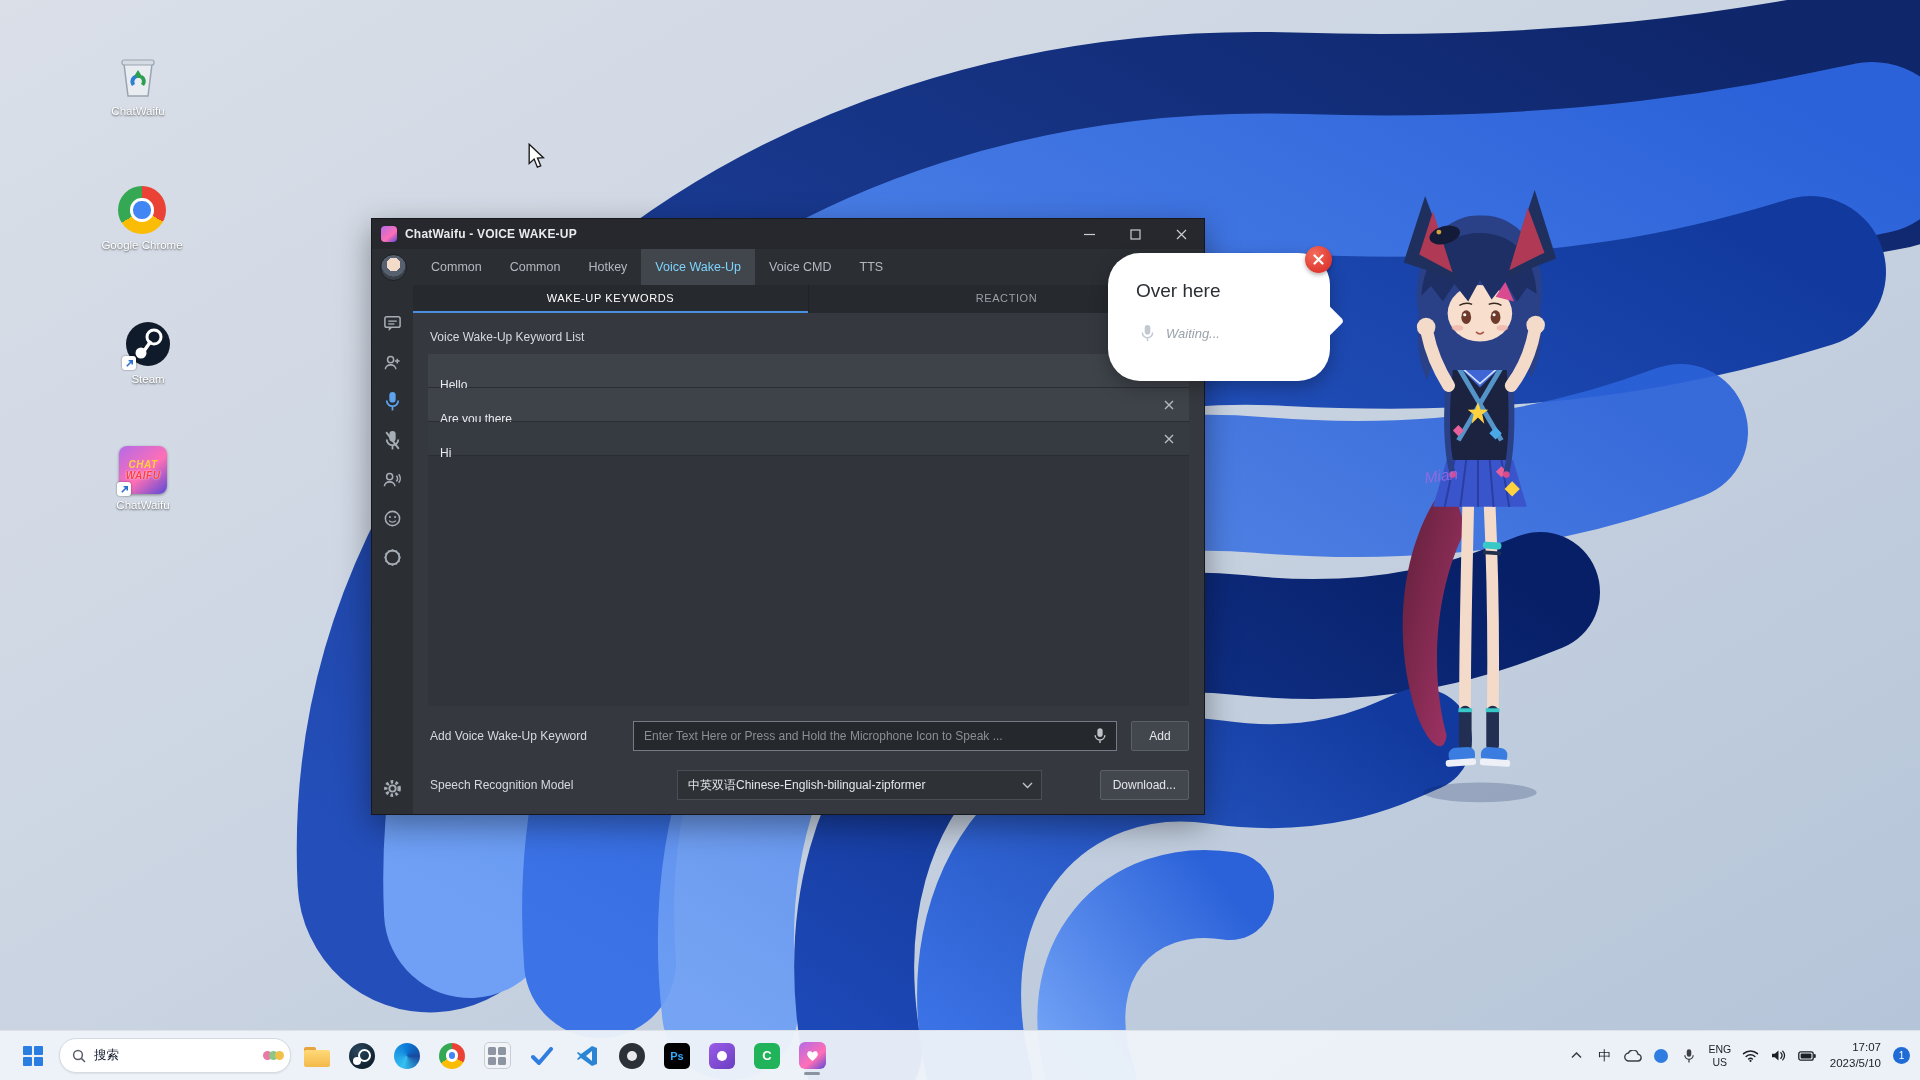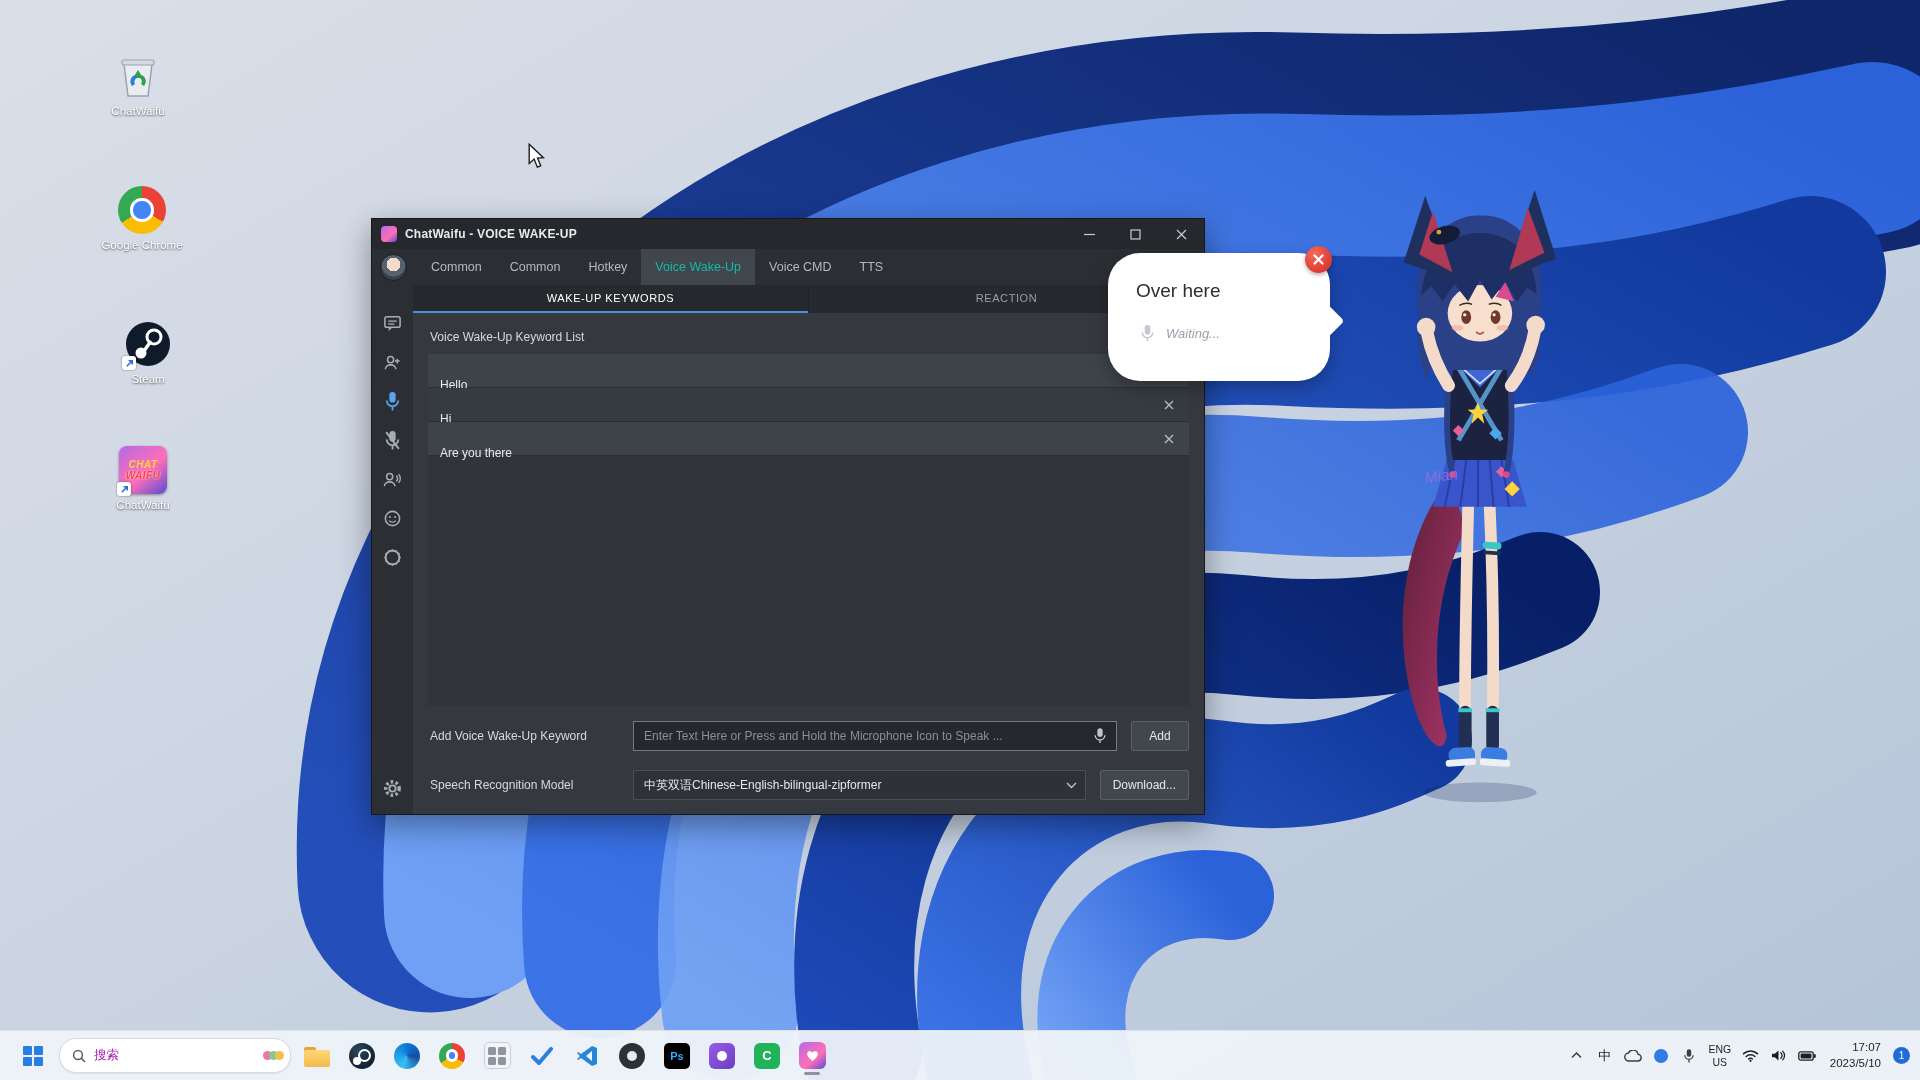--- a/index.html
+++ b/index.html
@@ -26,41 +26,41 @@
     border:1px solid #17181b;box-shadow:0 10px 30px rgba(0,0,0,.38);display:flex;flex-direction:column;}
   .titlebar{height:30px;background:#26282d;display:flex;align-items:center;padding-left:9px;flex:0 0 auto;}
   .app-ic{width:16px;height:16px;border-radius:4px;background:linear-gradient(140deg,#b36ae8,#ff6fb5 60%,#5a49d8);margin-right:8px;}
   .title{color:#e9eaec;font-size:12px;font-weight:bold;letter-spacing:.2px;}
   .wbtns{margin-left:auto;display:flex;height:100%;}
   .wbtn{width:46px;height:100%;display:flex;align-items:center;justify-content:center;color:#c9ccd1;}
   .tabbar{height:36px;background:#2b2f34;display:flex;align-items:center;padding-left:6px;flex:0 0 auto;}
   .avatar{width:25px;height:25px;border-radius:50%;margin:0 10px 0 2px;flex:0 0 auto;
     background:radial-gradient(circle at 50% 38%,#f2dcc9 0 34%,#57606e 35% 60%,#3a4048 61% 100%);border:1px solid #1d1f23;}
   .tab{padding:0 14px;height:36px;display:flex;align-items:center;font-size:12.5px;color:#b4b8bf;cursor:default;}
-  .tab.active{background:#41464d;color:#14b8a6;}
+  .tab.active{background:#41464d;color:#7dd3fc;}
   .winbody{flex:1;display:flex;min-height:0;}
   .sidebar{width:41px;background:#2b2f34;display:flex;flex-direction:column;align-items:center;padding-top:26px;gap:15px;flex:0 0 auto;}
   .sic{width:24px;height:24px;display:flex;align-items:center;justify-content:center;}
   .sic.gear{margin-top:auto;margin-bottom:14px;}
   .main{flex:1;display:flex;flex-direction:column;min-width:0;}
   .subtabs{height:28px;background:#26292d;display:flex;flex:0 0 auto;}
   .subtab{flex:1;display:flex;align-items:center;justify-content:center;font-size:11px;letter-spacing:.6px;
     color:#9aa0a8;border-bottom:2px solid transparent;}
   .subtab.active{color:#fff;border-bottom-color:#4a90e0;}
   .subtab + .subtab{border-left:1px solid #1f2226;}
   .content{flex:1;padding:0 15px;display:flex;flex-direction:column;min-height:0;}
   .list-title{color:#d6d9dd;font-size:12px;margin:17px 0 10px 2px;}
   .klist{height:352px;background:#31353b;display:flex;flex-direction:column;overflow:hidden;}
   .krow{height:33px;display:flex;align-items:center;padding:0 10px 0 12px;border-bottom:1px solid #2a2d32;}
   .krow.odd{background:#3e434a;}
   .krow.even{background:#363b42;}
   .ktext{color:#e8eaed;font-size:12px;margin-top:28px;}
   .kx{margin-left:auto;width:20px;height:20px;display:flex;align-items:center;justify-content:center;}
   .frow{display:flex;align-items:center;margin-top:15px;}
-  .frow.model{margin-top:19px;}
+  .frow.model{margin-top:19px;gap:44px;}
   .flabel{flex:0 0 203px;color:#d6d9dd;font-size:12px;padding-left:2px;}
   .inputwrap{flex:1;position:relative;height:30px;}
   .kinput{width:100%;height:100%;box-sizing:border-box;background:#25282c;border:1px solid #767b83;
     color:#e8eaed;font-size:12px;padding:0 32px 0 10px;outline:none;font-family:"Liberation Sans",sans-serif;}
   .kinput::placeholder{color:#8a8f96;}
   .in-mic{position:absolute;right:6px;top:4px;width:22px;height:22px;display:flex;align-items:center;justify-content:center;}
   .btn{margin-left:14px;flex:0 0 auto;height:30px;background:#42474e;border:1px solid #5b6068;border-radius:2px;
     color:#e4e6e9;font-size:12px;padding:0 12px;min-width:58px;font-family:"Liberation Sans",sans-serif;}
   .select{flex:1;height:30px;background:#2e3237;border:1px solid #4a4e55;display:flex;align-items:center;
     padding:0 8px 0 10px;box-sizing:border-box;}
@@ -86,21 +86,21 @@
 
   
   .taskbar{position:absolute;left:0;bottom:0;width:100%;height:49px;background:rgba(238,243,249,.95);
     border-top:1px solid #dde2e9;display:flex;align-items:center;z-index:20;}
   .tb-left{display:flex;align-items:center;gap:7px;padding-left:14px;}
   .tbi{width:38px;height:40px;display:flex;align-items:center;justify-content:center;border-radius:5px;position:relative;}
   .winlogo{display:grid;grid-template-columns:9px 9px;grid-template-rows:9px 9px;gap:2px;}
   .winlogo i{background:#2a7de1;border-radius:1px;}
   .searchpill{height:33px;width:212px;background:#fff;border:1px solid #d4dae2;border-radius:17px;
     display:flex;align-items:center;gap:8px;padding:0 6px 0 12px;box-shadow:0 1px 2px rgba(0,0,0,.07);}
-  .searchpill span.sp-text{font-size:12.5px;color:#a21caf;flex:1;}
+  .searchpill span.sp-text{font-size:12.5px;color:#0f172a;flex:1;}
   .sflower{display:flex;align-items:center;}
   .sflower i{width:9px;height:9px;border-radius:50%;display:inline-block;margin-left:-3px;}
   .sflower i:nth-child(1){background:#e87aa4;}
   .sflower i:nth-child(2){background:#8ac78a;}
   .sflower i:nth-child(3){background:#f0c04a;}
   .folder{width:26px;height:20px;position:relative;margin-top:3px;}
   .folder .back{position:absolute;left:0;top:0;width:12px;height:6px;background:#e8a33d;border-radius:2px 2px 0 0;}
   .folder .front{position:absolute;left:0;top:3px;width:26px;height:17px;background:linear-gradient(#ffd978,#f3b94a);border-radius:2px;}
   .circle-ic{border-radius:50%;position:relative;}
   .steam-ic{width:26px;height:26px;background:radial-gradient(circle at 35% 30%,#2a475e,#10202e 75%);}
@@ -389,30 +389,30 @@
         <div class="subtabs">
           <div class="subtab active">WAKE-UP KEYWORDS</div>
           <div class="subtab">REACTION</div>
         </div>
         <div class="content">
           <div class="list-title">Voice Wake-Up Keyword List</div>
           <div class="klist">
             <div class="krow odd">
               <span class="ktext">Hello</span>
             </div>
-            <div class="krow even">
-              <span class="ktext">Hi</span>
+            <div class="krow odd">
+              <span class="ktext">Are you there</span>
               <span class="kx">
                 <svg width="10" height="10">
                     <path d="M1,1 L9,9 M9,1 L1,9" stroke="#b6bac0" stroke-width="1.4"></path>
                   </svg>
               </span>
             </div>
-            <div class="krow odd">
-              <span class="ktext">Are you there</span>
+            <div class="krow even">
+              <span class="ktext">Hi</span>
               <span class="kx">
                 <svg width="10" height="10">
                     <path d="M1,1 L9,9 M9,1 L1,9" stroke="#b6bac0" stroke-width="1.4"></path>
                   </svg>
               </span>
             </div>
           </div>
 
           <div class="frow">
             <label class="flabel">Add Voice Wake-Up Keyword</label>

